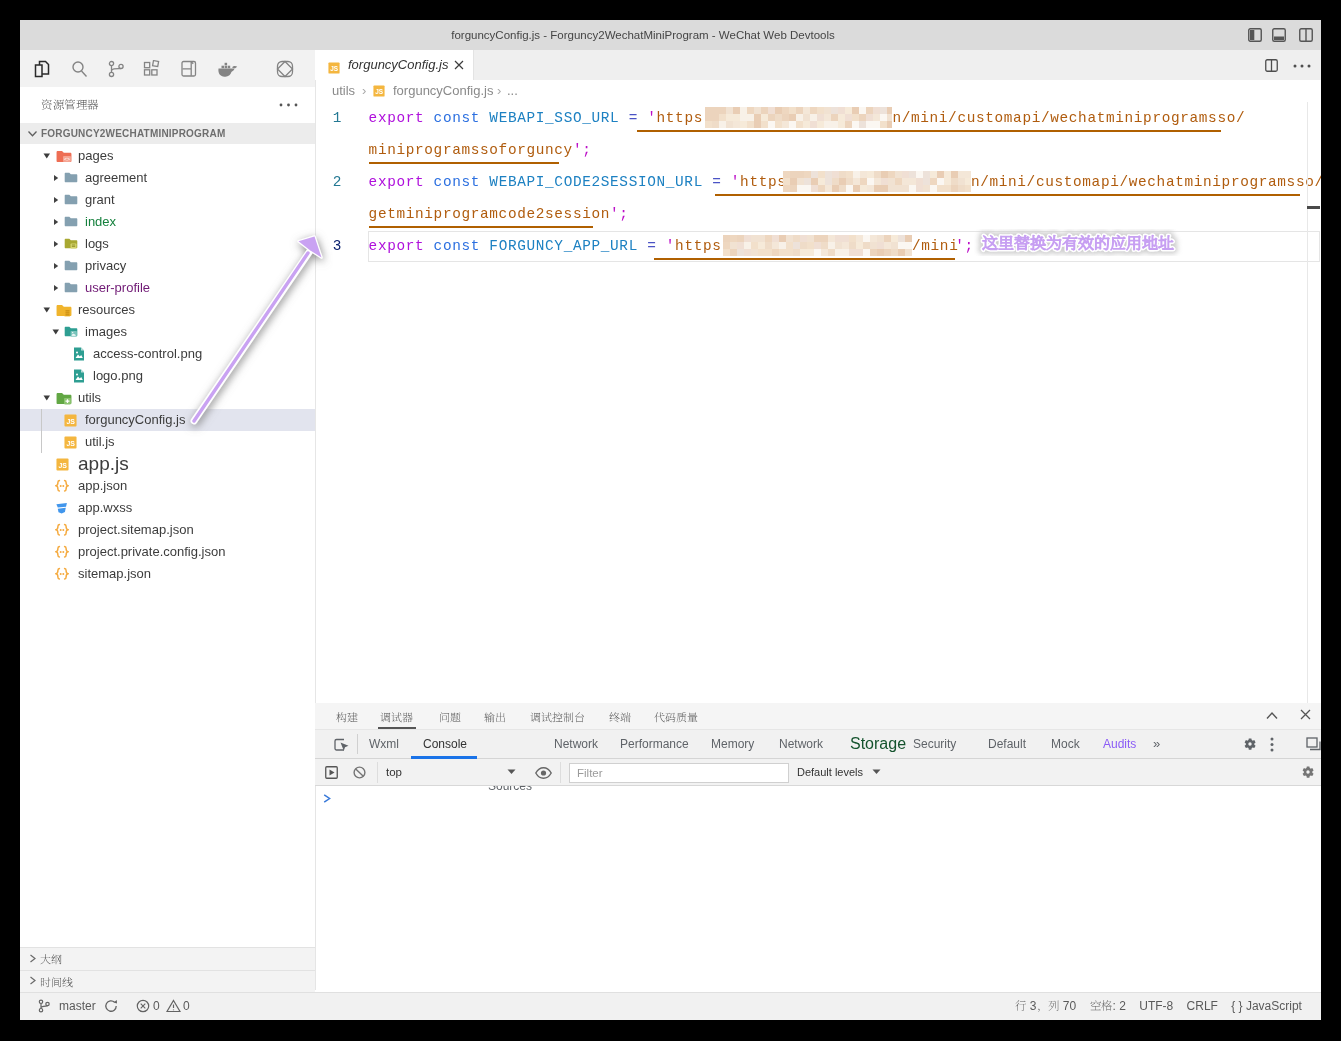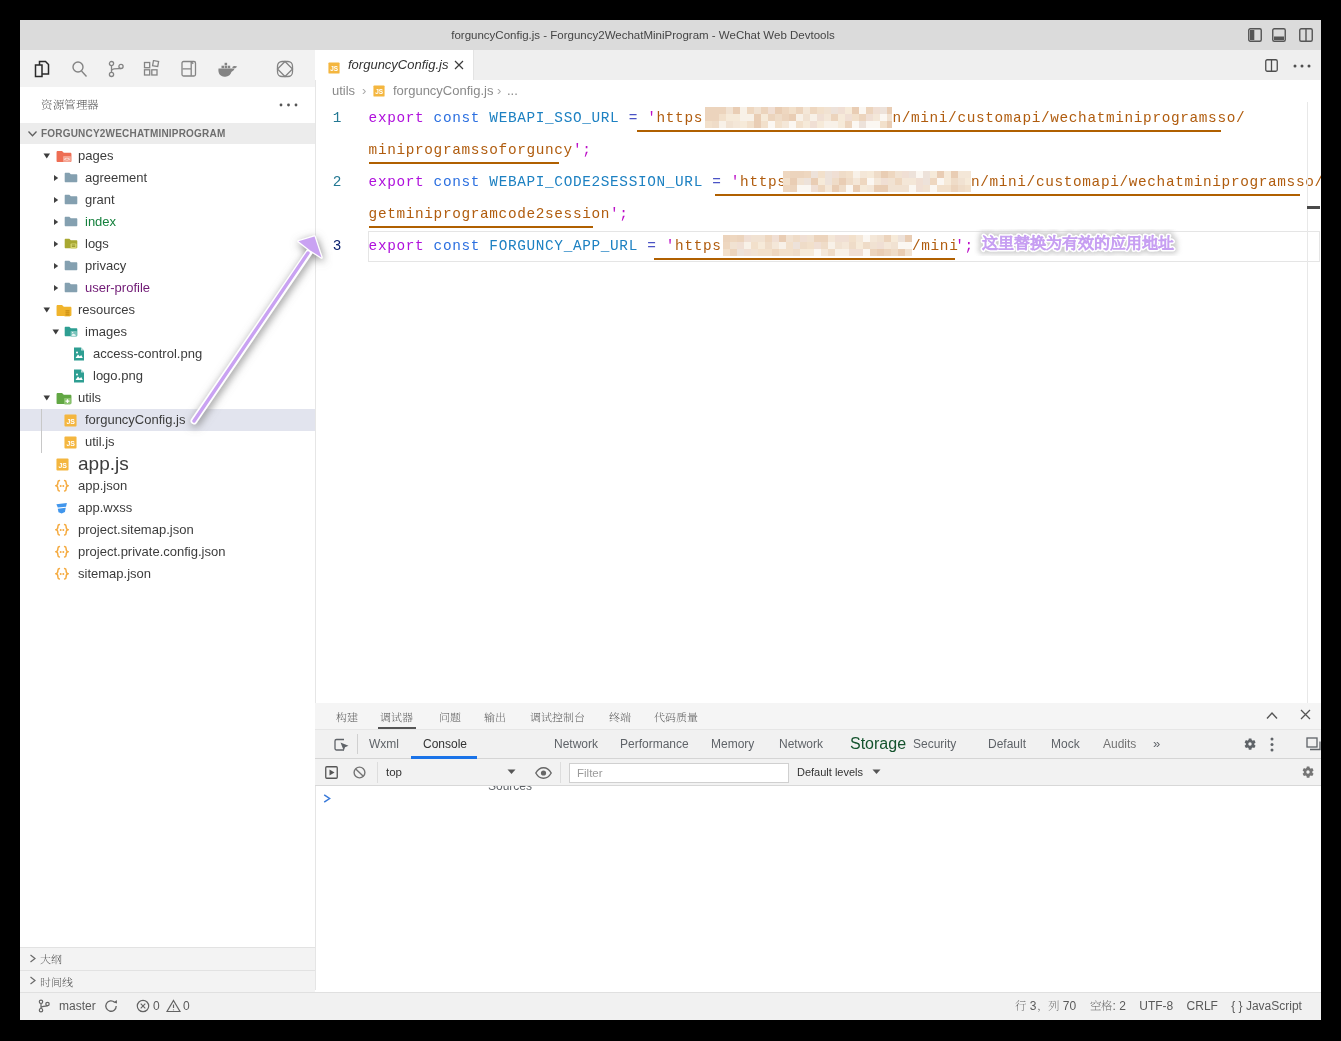--- a/index.html
+++ b/index.html
@@ -760,21 +760,21 @@
 <div class="abs" style="left:403px;top:710px;height:28px;line-height:28px;font-size:12px;color:#333">Console</div>
 <div class="abs" style="left:468px;top:752px;height:28px;line-height:28px;font-size:12px;color:#5f6368">Sources</div>
 <div class="abs" style="left:534px;top:710px;height:28px;line-height:28px;font-size:12px;color:#5f6368">Network</div>
 <div class="abs" style="left:600px;top:710px;height:28px;line-height:28px;font-size:12px;color:#5f6368">Performance</div>
 <div class="abs" style="left:691px;top:710px;height:28px;line-height:28px;font-size:12px;color:#5f6368">Memory</div>
 <div class="abs" style="left:759px;top:710px;height:28px;line-height:28px;font-size:12px;color:#5f6368">Network</div>
 <div class="abs" style="left:830px;top:710px;height:28px;line-height:28px;font-size:16px;color:#14532d">Storage</div>
 <div class="abs" style="left:893px;top:710px;height:28px;line-height:28px;font-size:12px;color:#5f6368">Security</div>
 <div class="abs" style="left:968px;top:710px;height:28px;line-height:28px;font-size:12px;color:#5f6368">Default</div>
 <div class="abs" style="left:1031px;top:710px;height:28px;line-height:28px;font-size:12px;color:#5f6368">Mock</div>
-<div class="abs" style="left:1083px;top:710px;height:28px;line-height:28px;font-size:12px;color:#737373">Audits</div>
+<div class="abs" style="left:1083px;top:710px;height:28px;line-height:28px;font-size:12px;color:#8b5cf6">Audits</div>
 <div class="abs" style="left:390.5px;top:736px;width:66px;height:3px;background:#1a73e8"></div>
 <div class="abs" style="left:1133px;top:710px;height:28px;line-height:28px;font-size:13px;color:#5f6368">»</div>
 <svg class="abs" style="left:1222px;top:717px" width="14" height="14" viewBox="0 0 14 14">
 <path fill="#5f6368" d="M12.3 7.7 l1.3 1 -1.3 2.3 -1.6-.6 a5 5 0 0 1-1 .6 L9.4 12.7 H6.8 l-.3-1.7 a5 5 0 0 1-1-.6 l-1.6.6 L2.6 8.7 l1.3-1 a5 5 0 0 1 0-1.2 L2.6 5.4 3.9 3.1 l1.6.6 a5 5 0 0 1 1-.6 L6.8 1.4 h2.6 l.3 1.7 a5 5 0 0 1 1 .6 l1.6-.6 1.3 2.3 -1.3 1 a5 5 0 0 1 0 1.3 z M8 8.7 a1.7 1.7 0 1 0 0-3.4 1.7 1.7 0 0 0 0 3.4z"></path>
     </svg>
 <svg class="abs" style="left:1249px;top:717px" width="6" height="15" viewBox="0 0 6 15">
       <circle cx="3" cy="2" r="1.5" fill="#5f6368"></circle>
       <circle cx="3" cy="7.5" r="1.5" fill="#5f6368"></circle>
       <circle cx="3" cy="13" r="1.5" fill="#5f6368"></circle>
     </svg>

